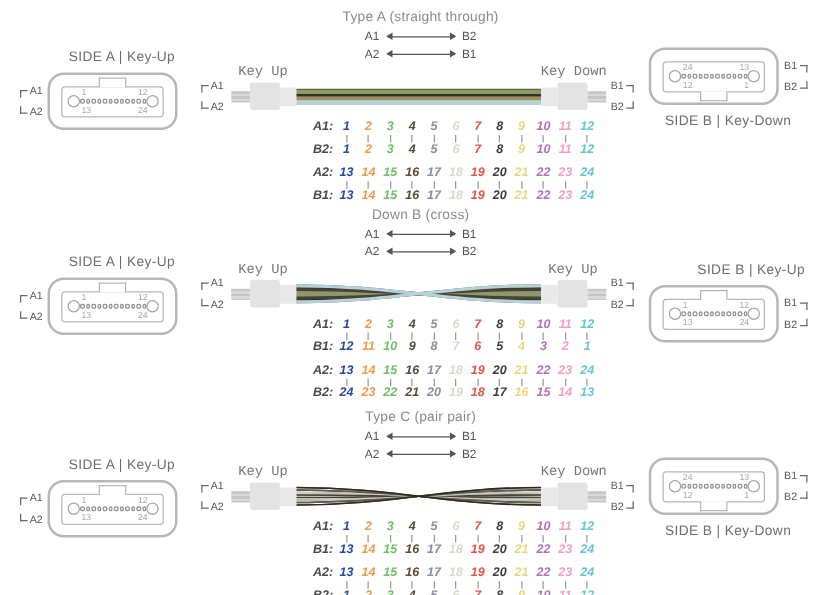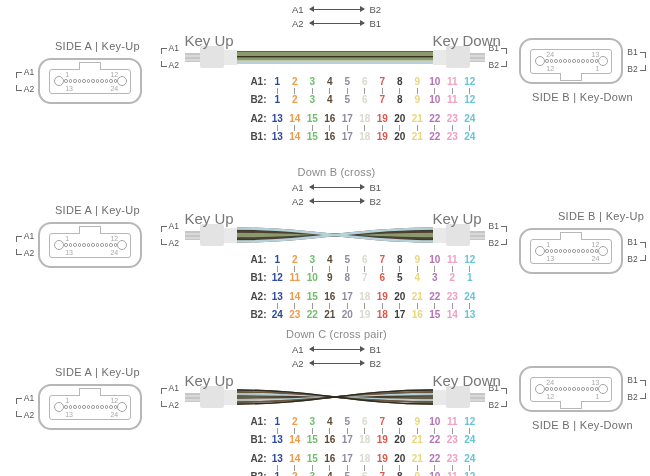--- a/index.html
+++ b/index.html
@@ -43,31 +43,31 @@
   .arrow-row{display:flex;align-items:center;gap:6px;font-size:9.5px;color:#555;height:13px;}
   .arrow-line{position:relative;width:54px;height:1px;background:#555;}
   .arrow-line::before,.arrow-line::after{content:"";position:absolute;top:-3px;border-top:3px solid transparent;border-bottom:3px solid transparent;}
   .arrow-line::before{left:-1px;border-right:5px solid #555;}
   .arrow-line::after{right:-1px;border-left:5px solid #555;}
 
   .cable{position:relative;margin-top:15px;display:flex;align-items:center;width:352px;height:24px;}
   .cable-br-left{margin-right:3px;width:21px;}
   .cable-br-right{margin-left:4px;width:24px;}
   .end{position:relative;display:flex;align-items:center;height:24px;flex:none;}
-  .key-label{position:absolute;top:-13px;left:0;right:0;font-size:15px;color:#777;white-space:nowrap;}
+  .key-label{position:absolute;top:-13px;left:0;right:0;text-align:center;font-size:11px;color:#777;white-space:nowrap;font-family:Liberation Mono, monospace;}
   .ferrule{width:15px;height:9px;background:repeating-linear-gradient(#c6c6c6 0 2px,#d9d9d9 2px 4px);flex:none;}
   .mbody{width:24px;height:22px;background:#e3e3e3;border-radius:2px;flex:none;}
   .boot{width:13px;height:15px;background:#e9e9e9;flex:none;}
   .ribbon{flex:1;align-self:center;}
   .ribbon-straight{height:13px;background:linear-gradient(to bottom,#5a6640 0 1px,#8a9a6d 1px 4.5px,#32321f 4.5px 5.5px,#a8562e 5.5px 7px,#8a9a6d 7px 9px,#c2c4a8 9px 10px,#b5d2da 10px 13px);}
   svg.ribbon-cross{height:16px;width:100%;display:block;}
 
   .fmap{margin-top:7px;margin-left:48px;display:flex;flex-direction:column;align-self:center;}
   .fgroup{margin-bottom:8px;}
-  .frow{display:flex;align-items:center;height:11px;}
+  .frow{display:flex;align-items:center;height:11px;font-style:italic;}
   .ticksrow{height:7px;}
   .flabel{width:24px;text-align:right;font-size:10px;font-weight:bold;color:#4a4a4a;margin-right:2px;flex:none;}
   .nums{display:flex;}
   .num{width:17.5px;text-align:center;font-size:10px;font-weight:bold;flex:none;line-height:1;}
   .tick{width:17.5px;height:7px;background:linear-gradient(#9a9a9a,#9a9a9a) center/1px 6px no-repeat;flex:none;}
 </style>
 </head>
 <body>
 
 <section class="panel p0">
@@ -107,20 +107,21 @@
                 <span class="dot"></span>
                 <span class="dot"></span>
               </span>
             <span class="pin"></span>
           </div>
         </div>
       </div>
     </div>
   </div>
   <div class="col-mid">
+    <div class="sec-title">Type A (straight through)</div>
     <div class="arrows">
       <div class="arrow-row">
           <span>A1</span>
           <span class="arrow-line"></span>
           <span>B2</span>
         </div>
       <div class="arrow-row">
           <span>A2</span>
           <span class="arrow-line"></span>
           <span>B1</span>
@@ -609,21 +610,21 @@
                 <span class="dot"></span>
                 <span class="dot"></span>
               </span>
             <span class="pin"></span>
           </div>
         </div>
       </div>
     </div>
   </div>
   <div class="col-mid">
-    <div class="sec-title">Down C (cross pair)</div>
+    <div class="sec-title">Type C (pair pair)</div>
     <div class="arrows">
       <div class="arrow-row">
           <span>A1</span>
           <span class="arrow-line"></span>
           <span>B1</span>
         </div>
       <div class="arrow-row">
           <span>A2</span>
           <span class="arrow-line"></span>
           <span>B2</span>

